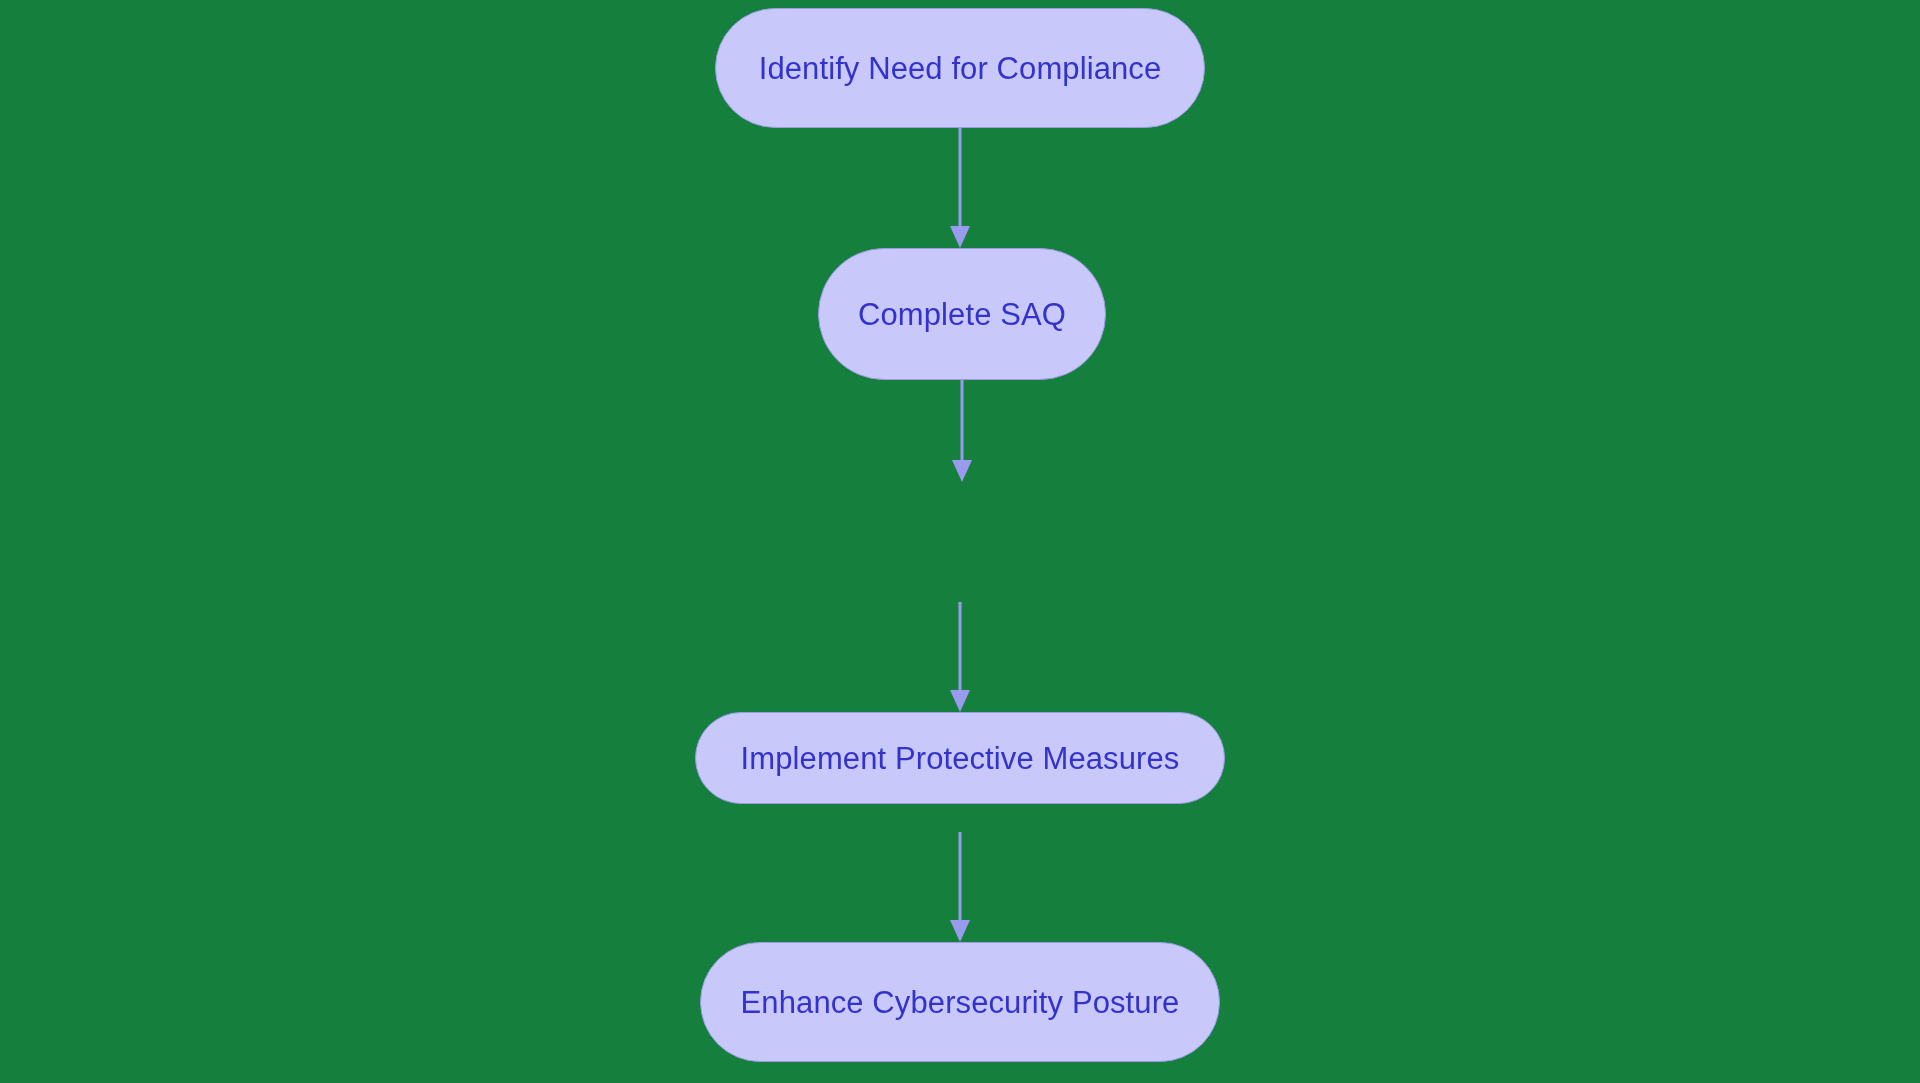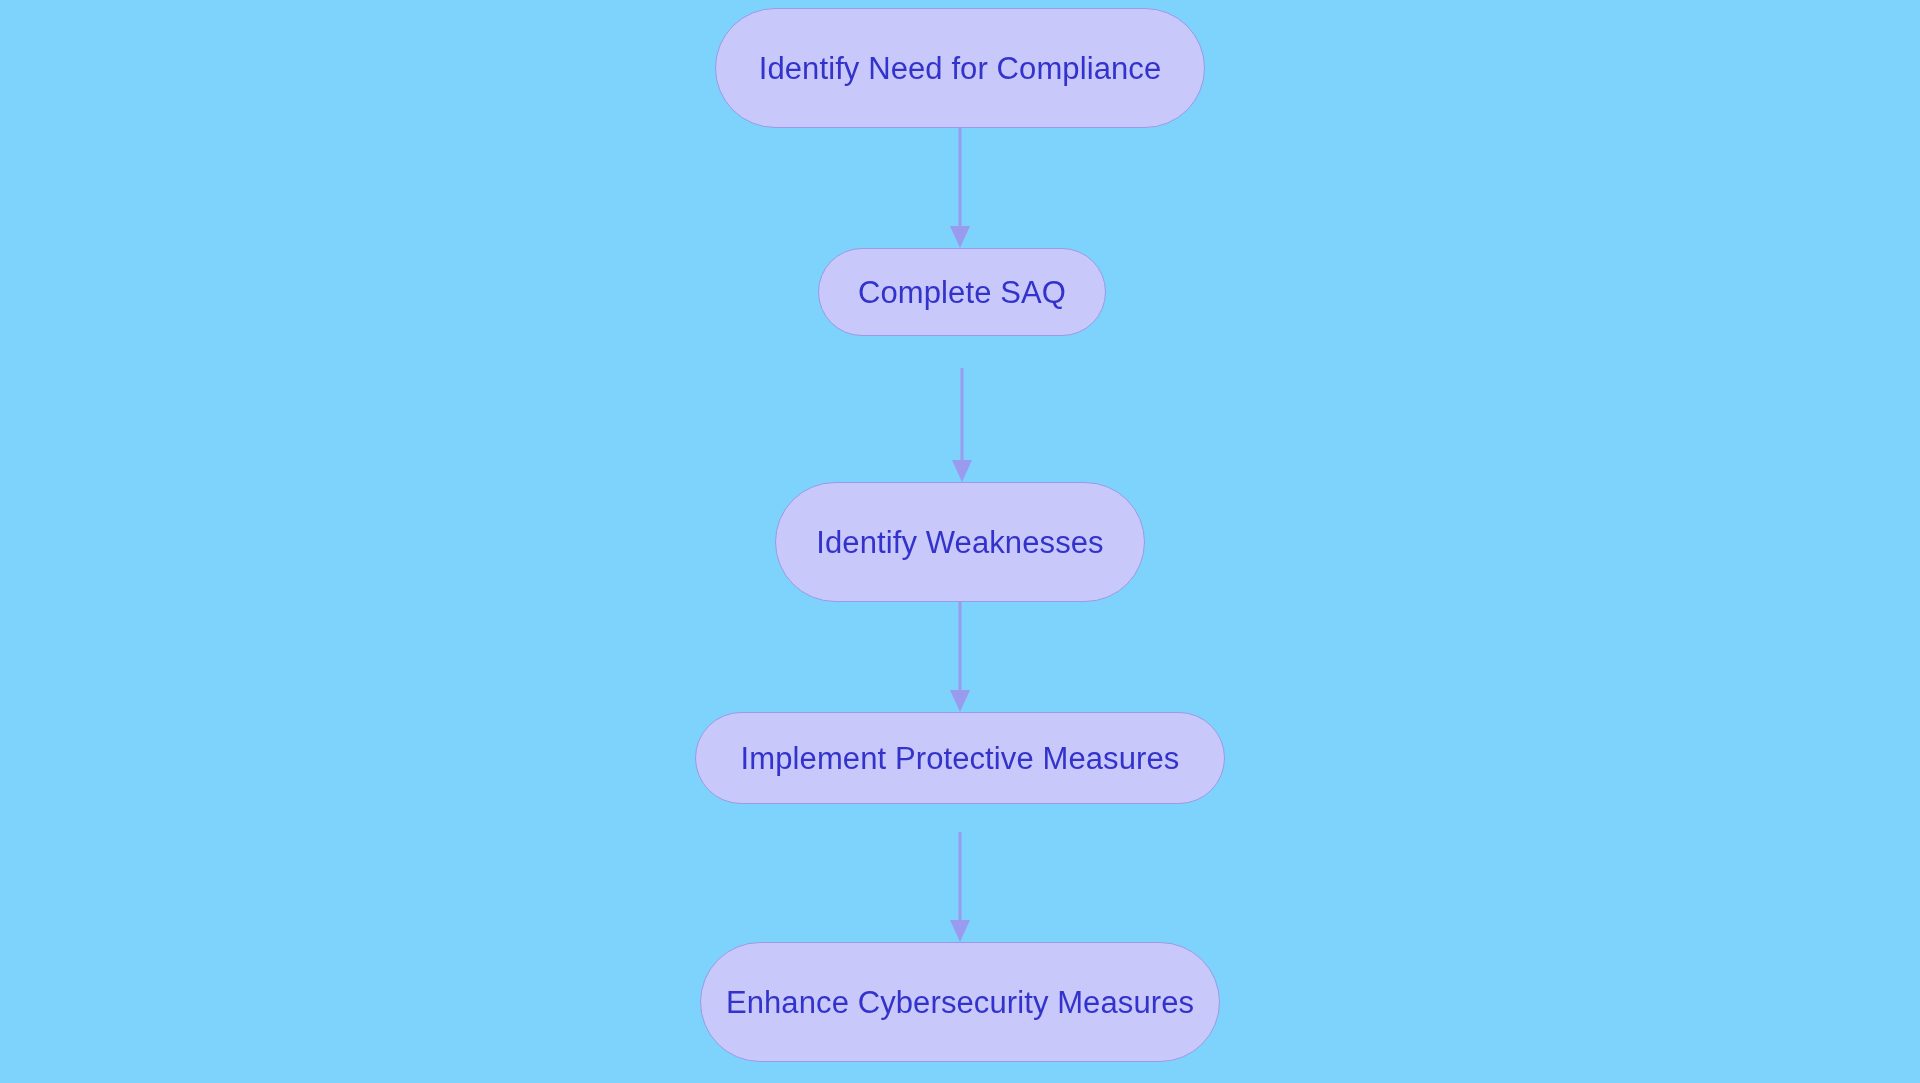--- a/index.html
+++ b/index.html
@@ -12,21 +12,21 @@
     width: 1920px;
     height: 1083px;
     overflow: hidden;
     font-family: "Liberation Sans", sans-serif;
   }
 
   #flow-canvas {
     position: relative;
     width: 1920px;
     height: 1083px;
-    background: #7dd3fc;
+    background: #15803d;
   }
 
   
   .node {
     position: absolute;
     box-sizing: border-box;
     display: flex;
     align-items: center;
     justify-content: center;
     background: #c8c8fa;
@@ -78,29 +78,26 @@
       <line x1="960" y1="602" x2="960" y2="692" class="edge-line"></line>
       <polygon points="950,690 970,690 960,712" class="edge-head"></polygon>
       <line x1="960" y1="832" x2="960" y2="922" class="edge-line"></line>
       <polygon points="950,920 970,920 960,942" class="edge-head"></polygon>
     </svg>
 
   <div class="node" style="left: 715px; top: 8px; width: 490px; height: 120px;">
     <span class="node-label">Identify Need for Compliance</span>
   </div>
 
-  <div class="node" style="left: 818px; top: 248px; width: 288px; height: 88px; text-align: center;">
+  <div class="node" style="left: 818px; top: 248px; width: 288px; height: 132px; text-align: center;">
     <span class="node-label">Complete SAQ</span>
   </div>
 
-  <div class="node" style="left: 775px; top: 482px; width: 370px; height: 120px;">
-    <span class="node-label">Identify Weaknesses</span>
-  </div>
 
   <div class="node" style="left: 695px; top: 712px; width: 530px; height: 92px;">
     <span class="node-label">Implement Protective Measures</span>
   </div>
 
   <div class="node" style="left: 700px; top: 942px; width: 520px; height: 120px;">
-    <span class="node-label">Enhance Cybersecurity Measures</span>
+    <span class="node-label">Enhance Cybersecurity Posture</span>
   </div>
 
 </div>
 
 </body></html>

